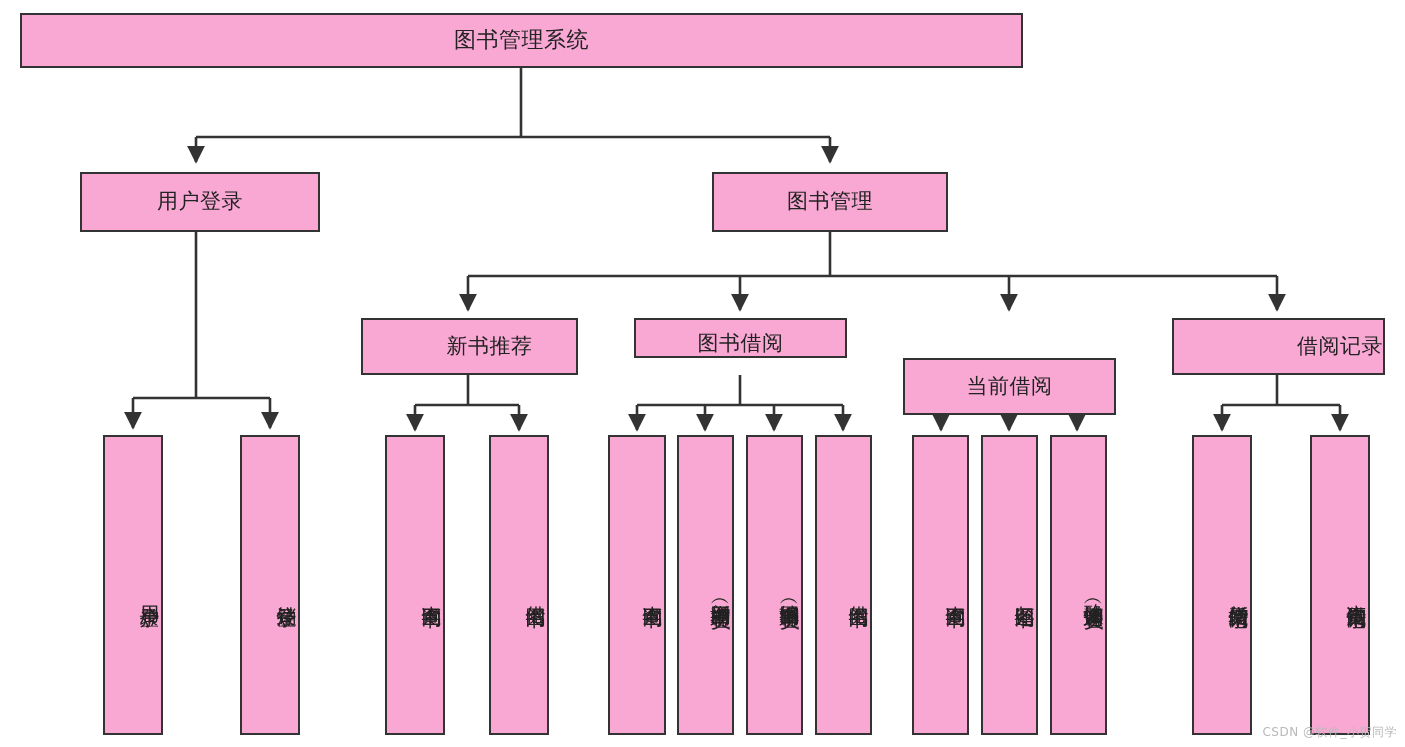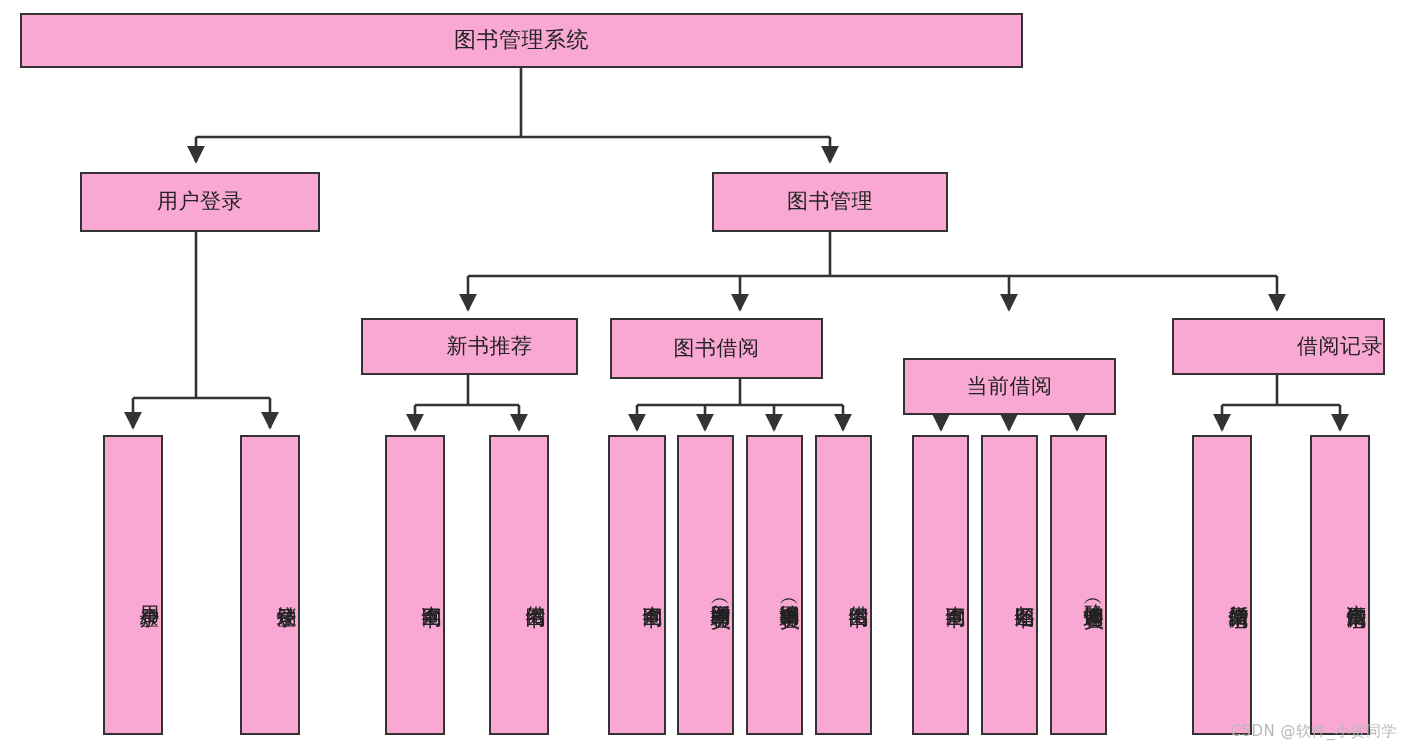--- a/index.html
+++ b/index.html
@@ -57,21 +57,21 @@
   }
   .node.leaf .lbl {
     writing-mode: vertical-rl;
     text-orientation: upright;
     display: block;
   }
   .watermark {
     position: absolute;
     right: 8px;
     bottom: 6px;
-    font-size: 15px;
+    font-size: 12px;
     color: #b9b9b9;
     letter-spacing: 0.5px;
     white-space: nowrap;
     font-family: "DejaVu Sans", "Liberation Sans", sans-serif;
   }
 </style>
 </head>
 <body>
 
 <div id="canvas">
@@ -135,21 +135,21 @@
   </div>
 
   <div class="node horiz" style="left:712px; top:172px; width:236px; height:60px;">
     <span class="lbl">图书管理</span>
   </div>
 
   <div class="node horiz" style="left:361px; top:318px; width:217px; height:57px;padding-left:40px;">
     <span class="lbl">新书推荐</span>
   </div>
 
-  <div class="node horiz" style="left:610px; top:318px; width:213px; height:61px;">
+  <div class="node horiz" style="left:634px; top:318px; width:213px; height:40px;align-items:flex-end;">
     <span class="lbl">图书借阅</span>
   </div>
 
   <div class="node horiz" style="left:903px; top:318px; width:213px; height:57px;margin-top:40px;">
     <span class="lbl">当前借阅</span>
   </div>
 
   <div class="node horiz" style="left:1172px; top:318px; width:213px; height:57px;justify-content:flex-end;">
     <span class="lbl">借阅记录</span>
   </div>

